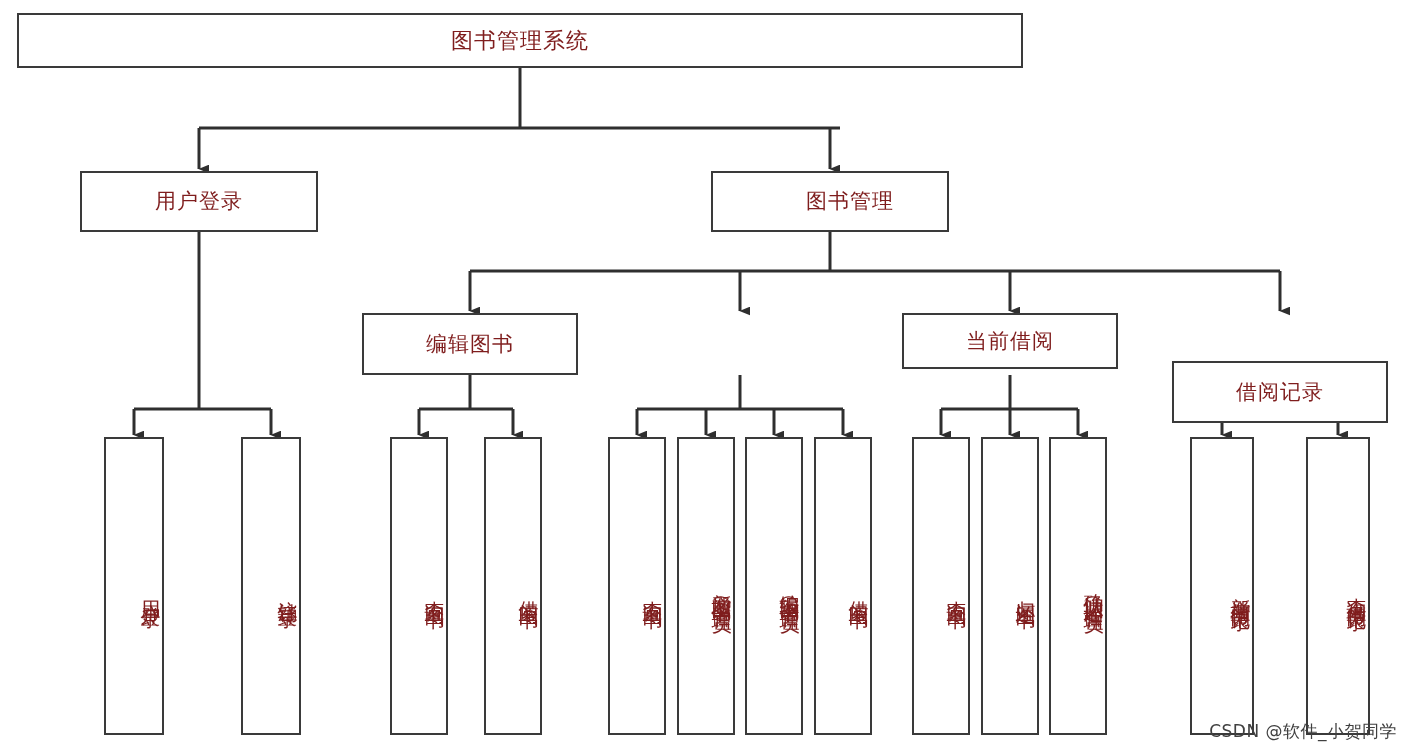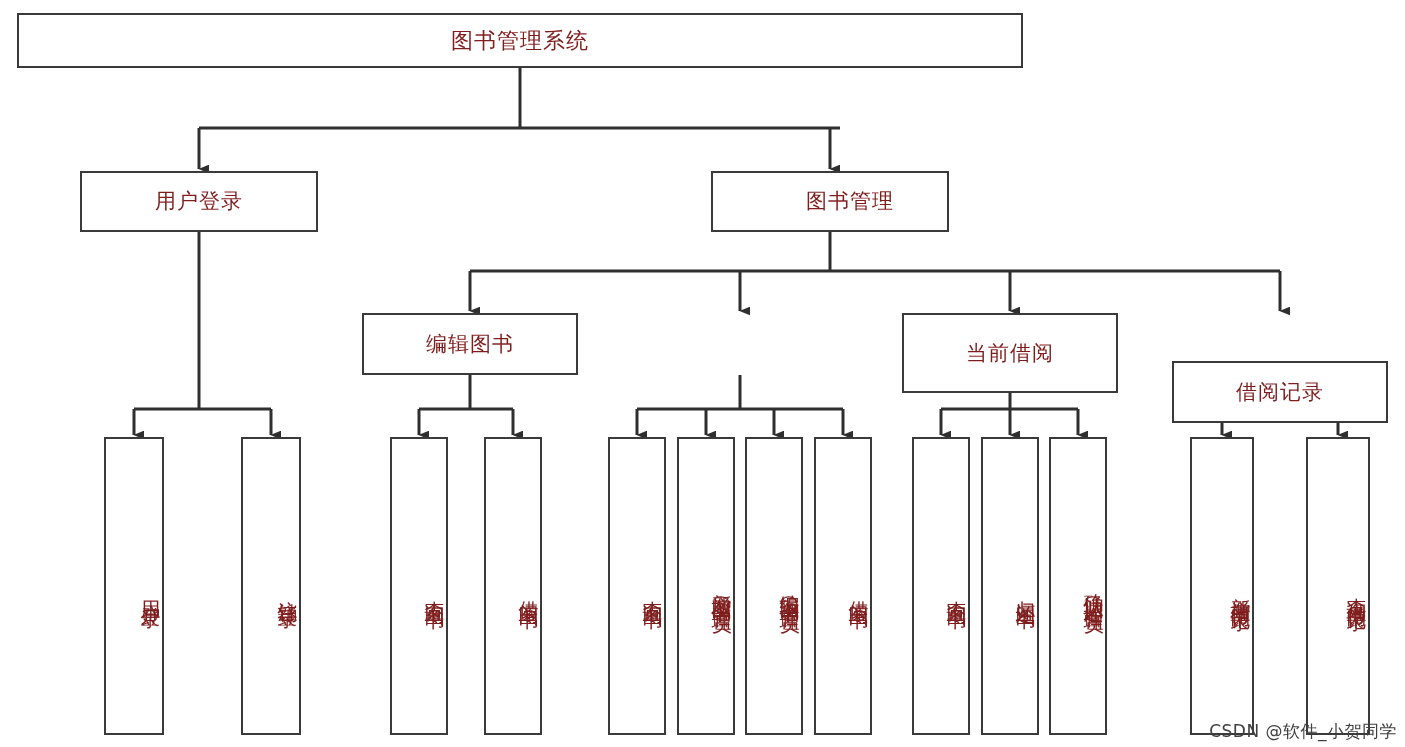--- a/index.html
+++ b/index.html
@@ -134,21 +134,21 @@
   <div class="node horiz" style="left:80px; top:171px; width:238px; height:61px;">
     <span>用户登录</span>
   </div>
   <div class="node horiz" style="left:711px; top:171px; width:238px; height:61px;padding-left:40px;">
     <span>图书管理</span>
   </div>
 
   <div class="node horiz" style="left:362px; top:313px; width:216px; height:62px;">
     <span>编辑图书</span>
   </div>
-  <div class="node horiz" style="left:902px; top:313px; width:216px; height:80px;">
+  <div class="node horiz" style="left:902px; top:313px; width:216px; height:56px;">
     <span>当前借阅</span>
   </div>
   <div class="node horiz" style="left:1172px; top:313px; width:216px; height:62px;margin-top:48px;">
     <span>借阅记录</span>
   </div>
 
   <div class="node vert" style="left:104px; top:437px; width:60px; height:298px;">
     <span class="vlabel">用户登录</span>
   </div>
   <div class="node vert" style="left:241px; top:437px; width:60px; height:298px;">

